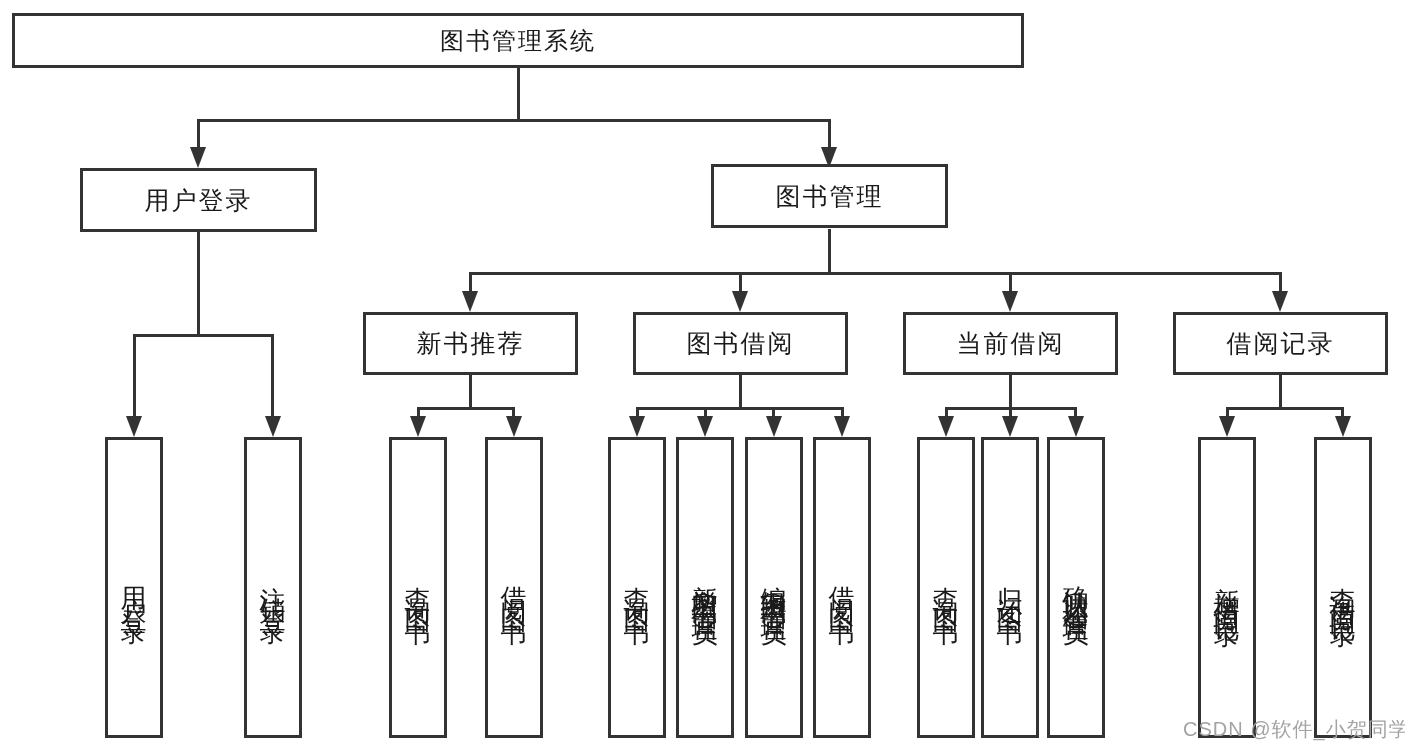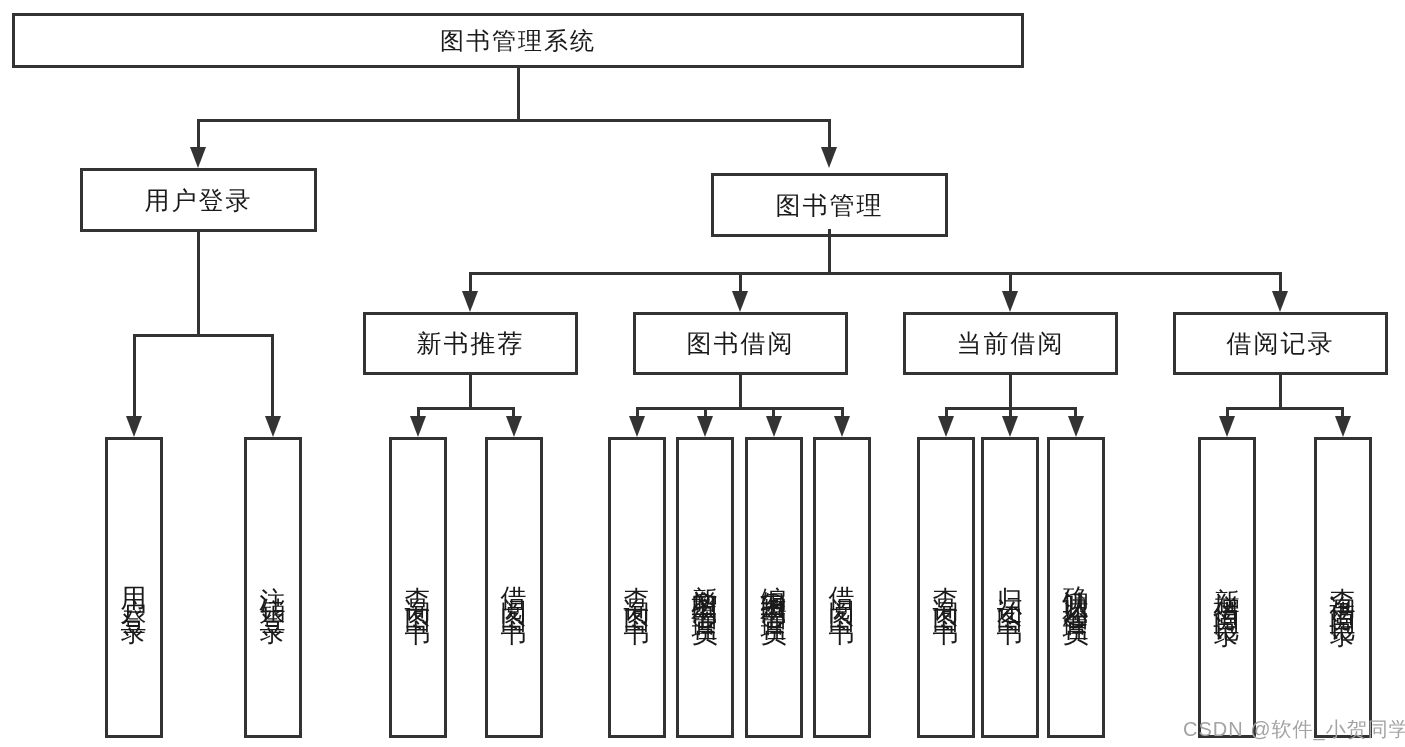--- a/index.html
+++ b/index.html
@@ -50,21 +50,21 @@
   <div class="line" style="left:517px;top:66px;width:3px;height:55px;"></div>
   <div class="line" style="left:197px;top:119px;width:634px;height:3px;"></div>
   <div class="line" style="left:197px;top:119px;width:3px;height:29px;"></div>
   <div class="line" style="left:828px;top:119px;width:3px;height:29px;"></div>
   <div class="arrow" style="left:190px;top:147px;"></div>
   <div class="arrow" style="left:821px;top:147px;"></div>
 
   <div class="box hbox" style="left:80px;top:168px;width:237px;height:64px;">
     <span>用户登录</span>
   </div>
-  <div class="box hbox" style="left:711px;top:173px;width:237px;height:64px;">
+  <div class="box hbox" style="left:711px;top:164px;width:237px;height:64px;">
     <span>图书管理</span>
   </div>
 
   <div class="line" style="left:197px;top:229px;width:3px;height:108px;"></div>
   <div class="line" style="left:133px;top:334px;width:141px;height:3px;"></div>
   <div class="line" style="left:133px;top:334px;width:3px;height:84px;"></div>
   <div class="line" style="left:271px;top:334px;width:3px;height:84px;"></div>
   <div class="arrow" style="left:126px;top:416px;"></div>
   <div class="arrow" style="left:265px;top:416px;"></div>
 

